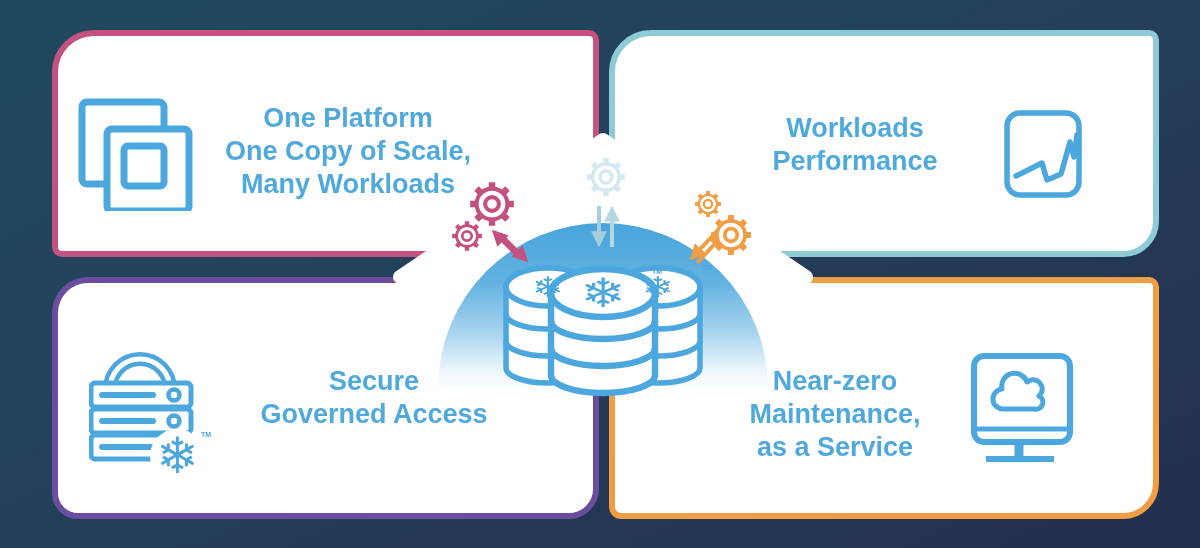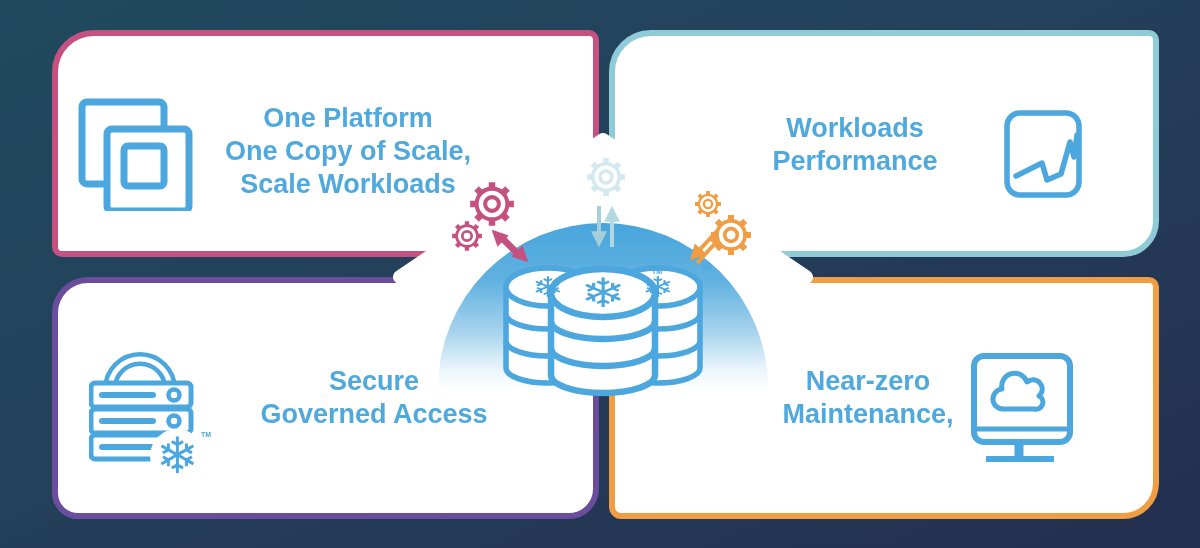--- a/index.html
+++ b/index.html
@@ -18,21 +18,21 @@
   .card-bl{left:52px;top:277px;width:547px;height:242px;border-color:var(--accent_purple);border-radius:36px 10px 30px 26px}
   .card-br{left:609px;top:277px;width:550px;height:242px;border-color:var(--accent_orange);border-radius:10px 10px 36px 12px}
   .card-title{
     position:absolute;text-align:center;font-weight:bold;
     font-size:27px;line-height:33px;color:var(--text_blue);
   }
   .card-title span{display:block}
   .t-tl{left:125px;top:66px;width:330px}
   .t-tr{left:75px;top:76px;width:330px}
   .t-bl{left:151px;top:82px;width:330px}
-  .t-br{left:88px;top:82px;width:330px}
+  .t-br{left:55px;top:82px;width:330px}
   .icon-svg{position:absolute}
   .i-tl{left:20px;top:60px}
   .i-tr{left:389px;top:74px}
   .i-bl{left:31px;top:50px}
   .i-br{left:356px;top:70px}
   .center-art{position:absolute;left:0;top:0;z-index:2;pointer-events:none}
   .blue-stroke{stroke:var(--icon_blue);fill:none}
   .blue-fillstroke{stroke:var(--icon_blue);fill:#fff}
   .stop-a{stop-color:var(--dome_blue)}
   .stop-b{stop-color:#62b2e0}
@@ -52,21 +52,21 @@
 
   <div class="card card-tl">
     <svg class="icon-svg i-tl" width="115" height="115" viewBox="0 0 115 115">
       <rect class="blue-stroke" x="4" y="6" width="82" height="82" rx="5" stroke-width="7"></rect>
       <rect class="blue-fillstroke" x="29" y="33" width="82" height="82" rx="5" stroke-width="7"></rect>
       <rect class="blue-stroke" x="46" y="50" width="40" height="40" rx="4" stroke-width="7"></rect>
     </svg>
     <div class="card-title t-tl">
       <span>One Platform</span>
       <span>One Copy of Scale,</span>
-      <span>Scale Workloads</span>
+      <span>Many Workloads</span>
     </div>
   </div>
 
   <div class="card card-tr">
     <div class="card-title t-tr">
       <span>Workloads</span>
       <span>Performance</span>
     </div>
     <svg class="icon-svg i-tr" width="78" height="88" viewBox="0 0 78 88">
       <rect class="blue-stroke" x="3" y="3" width="72" height="82" rx="13" stroke-width="5.5"></rect>
@@ -93,20 +93,21 @@
     <div class="card-title t-bl">
       <span>Secure</span>
       <span>Governed Access</span>
     </div>
   </div>
 
   <div class="card card-br">
     <div class="card-title t-br">
       <span>Near-zero</span>
       <span>Maintenance,</span>
+      <span>as a Service</span>
     </div>
     <svg class="icon-svg i-br" width="102" height="112" viewBox="0 0 102 112">
       <rect class="blue-stroke" x="3" y="3" width="96" height="86" rx="10" stroke-width="6"></rect>
       <line x1="4" y1="76" x2="98" y2="76" stroke="#4ba7dd" stroke-width="5"></line>
       <path class="blue-stroke" d="M 33,56 a 10,10 0 0 1 -2,-20 a 13,13 0 0 1 25,-7 a 9,9 0 0 1 12,14 a 7,7 0 0 1 -5,13 z" stroke-width="5" stroke-linejoin="round"></path>
       <line x1="48" y1="90" x2="48" y2="105" stroke="#4ba7dd" stroke-width="9"></line>
       <line x1="15" y1="106" x2="83" y2="106" stroke="#4ba7dd" stroke-width="6"></line>
     </svg>
   </div>
 

